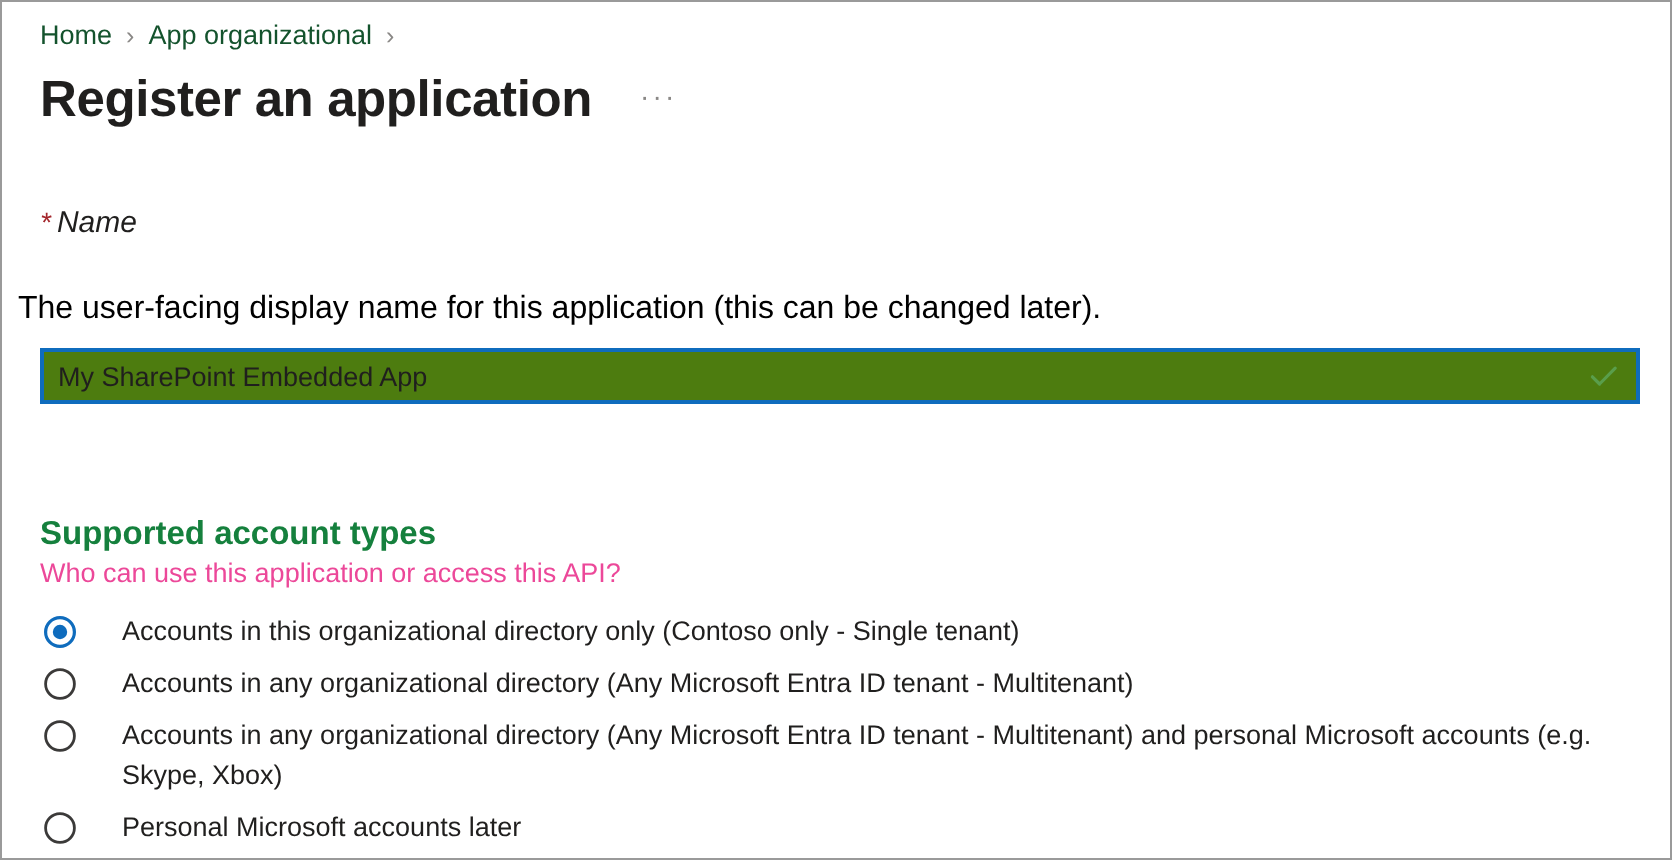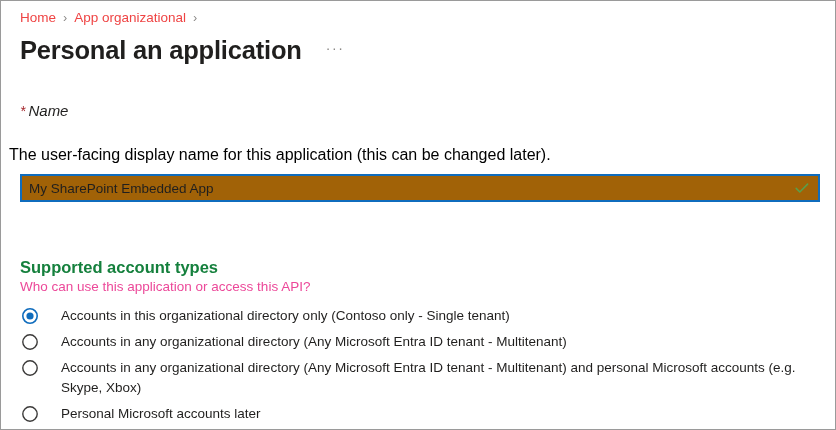--- a/index.html
+++ b/index.html
@@ -29,21 +29,21 @@
     left: 19px;
     top: 8px;
     display: flex;
     align-items: center;
     height: 18px;
     font-size: 13.5px;
     line-height: 18px;
     white-space: nowrap;
   }
   .crumb-link {
-    color: #ef4444;
+    color: #14532d;
     text-decoration: none;
     cursor: pointer;
     text-align: right;
   }
   .crumb-sep {
     color: #8a8886;
     margin: 0 7px;
     font-size: 12.5px;
     display: inline-block;
   }
@@ -100,21 +100,21 @@
   }
 
   .name-input-wrap {
     position: absolute;
     left: 19px;
     top: 173px;
     width: 800px;
     height: 28px;
     box-sizing: border-box;
     border: 2px solid #0f6cbd;
-    background: #a16207;
+    background: #4d7c0f;
     display: flex;
     align-items: center;
   }
   .name-input {
     flex: 1 1 auto;
     border: none;
     outline: none;
     background: transparent;
     font-family: "Liberation Sans", "DejaVu Sans", sans-serif;
     font-size: 13.5px;
@@ -184,21 +184,21 @@
 <div id="screen">
 
   <nav class="breadcrumb">
     <a class="crumb-link" href="#">Home</a>
     <span class="crumb-sep">›</span>
     <a class="crumb-link" href="#">App organizational</a>
     <span class="crumb-sep">›</span>
   </nav>
 
   <div class="title-row">
-    <h1 class="page-title">Personal an application</h1>
+    <h1 class="page-title">Register an application</h1>
     <span class="more-btn">···</span>
   </div>
 
   <div class="field-label">
     <span class="req-star">*</span><span>Name</span>
   </div>
   <div class="field-desc">The user-facing display name for this application (this can be changed later).</div>
 
   <div class="name-input-wrap">
     <input class="name-input" type="text" value="My SharePoint Embedded App" style="">

